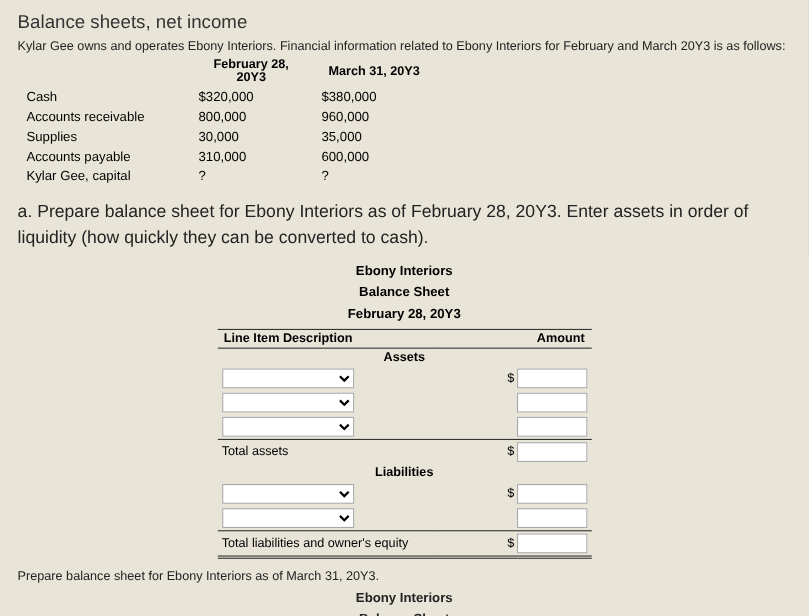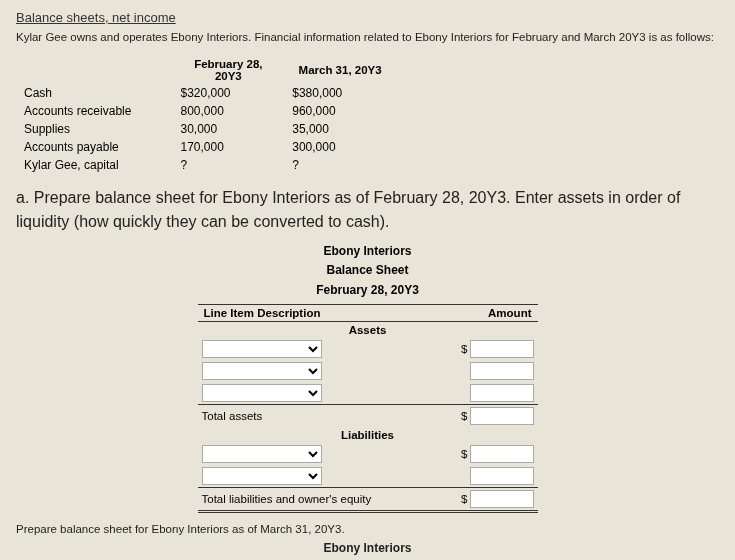--- a/index.html
+++ b/index.html
@@ -11,29 +11,27 @@
       min-height: 560px;
       overflow: hidden;
     }
     .page {
       background: #e8e4d8;
       width: 735px;
       min-height: 560px;
       padding: 10px 16px;
     }
     .header-label {
-      font-size: 13px;
+      font-size: 17px;
       color: #333;
       margin-bottom: 4px;
-      text-decoration: underline;
     }
     .intro-text {
       font-size: 11.5px;
       color: #222;
-      margin-bottom: 10px;
       line-height: 1.5;
     }
     .data-table {
       width: 380px;
       margin-bottom: 12px;
       border-collapse: collapse;
     }
     .data-table th {
       font-weight: bold;
       font-size: 11.5px;
@@ -174,22 +172,22 @@
       <td class="val">800,000</td>
       <td class="val">960,000</td>
     </tr>
         <tr>
       <td class="label">Supplies</td>
       <td class="val">30,000</td>
       <td class="val">35,000</td>
     </tr>
         <tr>
       <td class="label">Accounts payable</td>
-      <td class="val">170,000</td>
-      <td class="val">300,000</td>
+      <td class="val">310,000</td>
+      <td class="val">600,000</td>
     </tr>
         <tr>
       <td class="label">Kylar Gee, capital</td>
       <td class="val">?</td>
       <td class="val">?</td>
     </tr>
       </tbody>
   </table>
 
   <div class="section-a-label">

